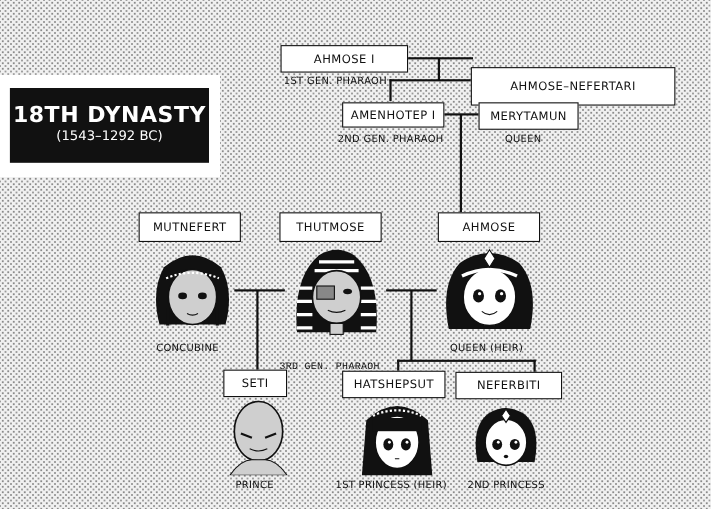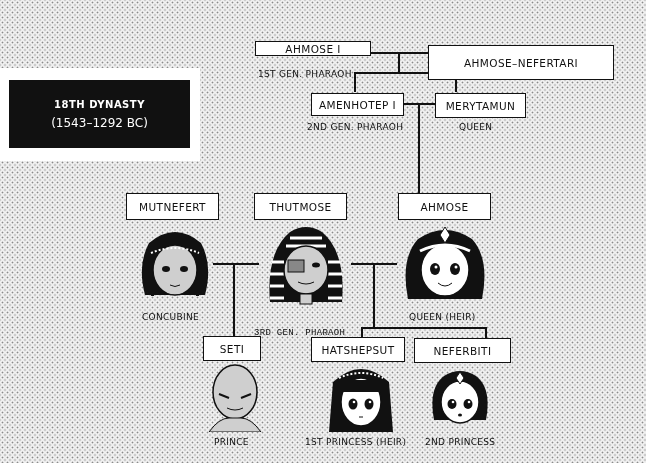--- a/index.html
+++ b/index.html
@@ -14,21 +14,21 @@
     }
     .abs { position: absolute; }
     .title-frame {
       left: 0; top: 68px; width: 200px; height: 93px; background: #fff;
     }
     .title-box {
       left: 9px; top: 80px; width: 181px; height: 68px; background: #111; color: #fff;
       display: flex; flex-direction: column; align-items: center; justify-content: center;
       font-family: "DejaVu Sans", sans-serif; font-weight: bold; line-height: 19px;
     }
-    .title-box .l1, .title-box .l2 { font-size: 10px; letter-spacing: 0.5px; }
+    .title-box .l1, .title-box .l2 { font-size: 20px; letter-spacing: 0.5px; }
     .title-box .l3 { font-size: 12px; font-weight: normal; }
     .name-box {
       background: #fff; border: 1.5px solid #111; box-sizing: border-box;
       display: flex; align-items: center; justify-content: center;
       font-size: 10.5px; letter-spacing: 0.4px;
     }
     .caption { font-size: 9px; letter-spacing: 0.3px; white-space: nowrap; text-align: center; }
     .line { background: #111; }
   </style>
 </head>
@@ -50,25 +50,25 @@
 <div class="abs line" style="left:418px; top:104px; width:2px; height:89px;"></div>
 
 <div class="abs line" style="left:213px; top:263px; width:46px; height:2px;"></div>
 <div class="abs line" style="left:233px; top:264px; width:2px; height:78px;"></div>
 <div class="abs line" style="left:351px; top:263px; width:46px; height:2px;"></div>
 <div class="abs line" style="left:373px; top:264px; width:2px; height:64px;"></div>
 <div class="abs line" style="left:361px; top:327px; width:126px; height:2px;"></div>
 <div class="abs line" style="left:361px; top:327px; width:2px; height:12px;"></div>
 <div class="abs line" style="left:485px; top:327px; width:2px; height:12px;"></div>
 
-<div class="abs name-box" style="left:255px; top:41px; width:116px; height:15px;">
+<div class="abs name-box" style="left:255px; top:41px; width:116px; height:25px;">
   <span>AHMOSE I</span>
 </div>
 <div class="abs caption" style="left:248px; top:69px;margin-left:10px;">1ST GEN. PHARAOH</div>
-<div class="abs name-box" style="left:428px; top:45px; width:186px; height:35px;">
+<div class="abs name-box" style="left:428px; top:61px; width:186px; height:35px;">
   <span>AHMOSE–NEFERTARI</span>
 </div>
 
 <div class="abs name-box" style="left:311px; top:93px; width:93px; height:23px;">
   <span>AMENHOTEP I</span>
 </div>
 <div class="abs caption" style="left:307px; top:122px;">2ND GEN. PHARAOH</div>
 <div class="abs name-box" style="left:435px; top:93px; width:91px; height:25px;">
   <span>MERYTAMUN</span>
 </div>

